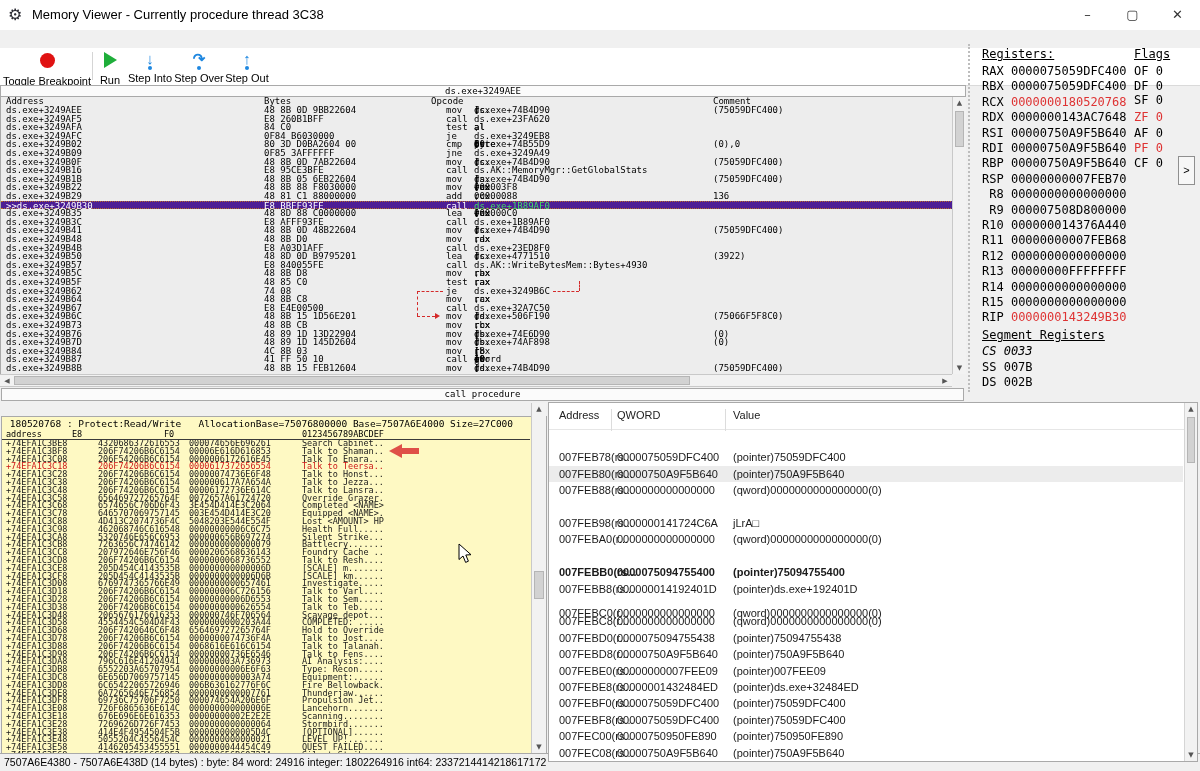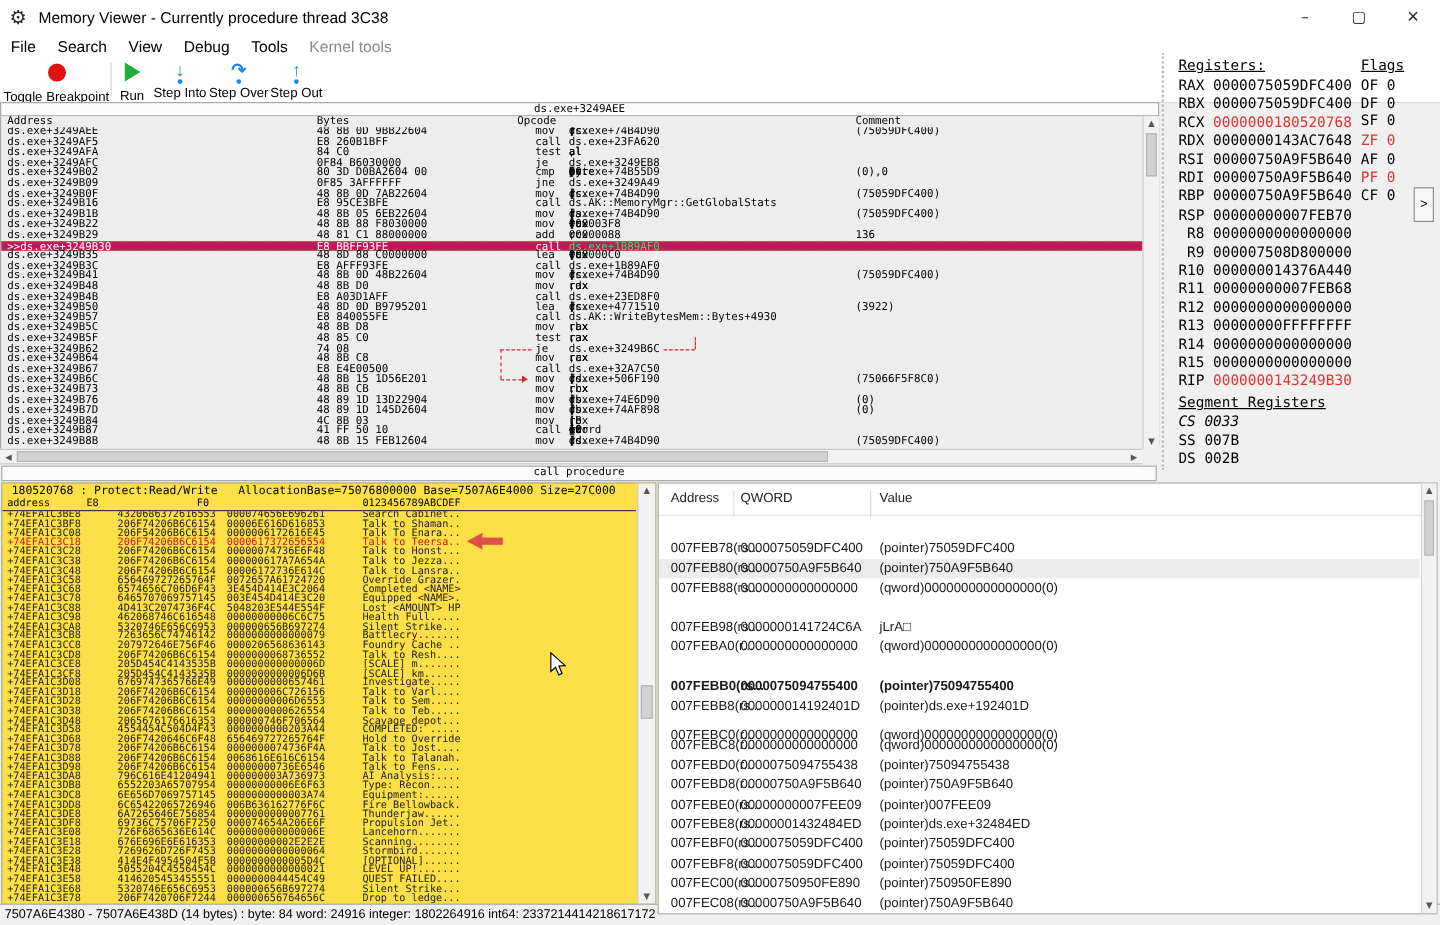--- a/index.html
+++ b/index.html
@@ -42,21 +42,21 @@
     box-sizing:border-box;border-left:1px solid #a9a9a9;border-right:1px solid #a9a9a9}
   #dis-headers{position:absolute;left:0;top:0;width:100%;height:9px;font-size:9px;line-height:9px}
   #dis-headers span{position:absolute;top:0;color:#000}
   #dh-a{left:5px}#dh-b{left:263px}#dh-o{left:430px}#dh-c{left:712px}
   #dis-rows{position:absolute;left:0;top:9px;width:952px;height:268px;overflow:hidden;
     font-size:9px;line-height:8.6px;white-space:pre}
   .drow{position:absolute;left:0;width:100%;height:8.6px}
   .drow span{position:absolute;top:0;color:#000}
   .da{left:5px}.db{left:263px}.dm{left:445px}.do{left:473px}.dc{left:712px}
   .t-mod{color:#009b00}.t-reg{color:#cf1919}.t-num{color:#2121dd}.t-pl{color:#000}
-  .drow.sel{background:#be185d;border-top:1px dotted #b96a28;border-bottom:1px dotted #b96a28;
+  .drow.sel{background:#4c1d95;border-top:1px dotted #b96a28;border-bottom:1px dotted #b96a28;
             height:8.6px;box-sizing:border-box}
   .drow.sel span{color:#fff}
   .drow.sel .t-mod{color:#42dd66}
   .jmp{position:absolute;z-index:3}
   .jd-h{border-top:1px dashed #d42a2a;height:0}
   .jd-v{border-left:1px dashed #d42a2a;width:0}
   .jd-head{width:0;height:0;border-left:5px solid #d42a2a;border-top:3px solid transparent;
            border-bottom:3px solid transparent}
 
   
@@ -77,22 +77,22 @@
   #flags-title{position:absolute;left:164px;top:3px;text-decoration:underline}
   .rrow,.frow,.segrow{position:absolute;left:12px}
   .frow{left:164px}
   .red{color:#de3333}
   #seg-title{position:absolute;left:12px;top:284px;text-decoration:underline}
   #regs-more{position:absolute;left:208px;top:112px;width:15px;height:27px;background:#f7f7f7;
     border:1px solid #8f8f8f;text-align:center;line-height:26px;font-size:11px;
     font-family:"Liberation Sans",sans-serif}
 
   
-  #dump{position:absolute;left:1px;top:402px;width:546px;height:352px;box-sizing:border-box;
-    background:#fde047;border:1px solid #a9a9a9;overflow:hidden;
+  #dump{position:absolute;left:1px;top:416px;width:546px;height:352px;box-sizing:border-box;
+    background:#fef9c3;border:1px solid #a9a9a9;overflow:hidden;
     font-family:"DejaVu Sans Mono",monospace;white-space:pre}
   #dump-info{position:absolute;left:2px;top:1px;font-size:9.5px}
   #dump-head{position:absolute;left:0;top:12px;width:528px;height:10px;font-size:8.5px;
              border-bottom:1px solid #3a3a3a}
   #dump-head span{position:absolute;top:0}
   #dph-a{left:4px}#dph-e8{left:70px}#dph-f0{left:162px}#dph-t{left:300px}
   #dump-rows{position:absolute;left:0;top:23px;width:528px;height:327px;overflow:hidden;
     font-size:8.5px;line-height:7.8px}
   .mrow{position:absolute;left:0;width:100%;height:7.8px;color:#1a1a1a}
   .mrow span{position:absolute;top:0}
@@ -135,21 +135,20 @@
 <div id="win">
 
   <div id="titlebar">
     <span id="appicon">⚙</span>
     <span id="wtitle">Memory Viewer - Currently procedure thread 3C38</span>
     <div class="winbtn" id="btn-min">–</div>
     <div class="winbtn" id="btn-max">▢</div>
     <div class="winbtn" id="btn-close">✕</div>
   </div>
 
-  <div id="menubar"><span class="mitem">File</span><span class="mitem">Search</span><span class="mitem">View</span><span class="mitem">Debug</span><span class="mitem">Tools</span><span class="mitem dis">Kernel tools</span></div>
 
   <div id="toolbar">
       <div class="tsep"></div>
       <div class="tbtn" style="left: 1px; width: 92px;">
         <div class="tico">
           <div class="ic-bp"></div>
         </div>
         <span class="tlabel">Toggle Breakpoint</span>
       </div>
       <div class="tbtn" style="left: 94px; width: 32px;">

